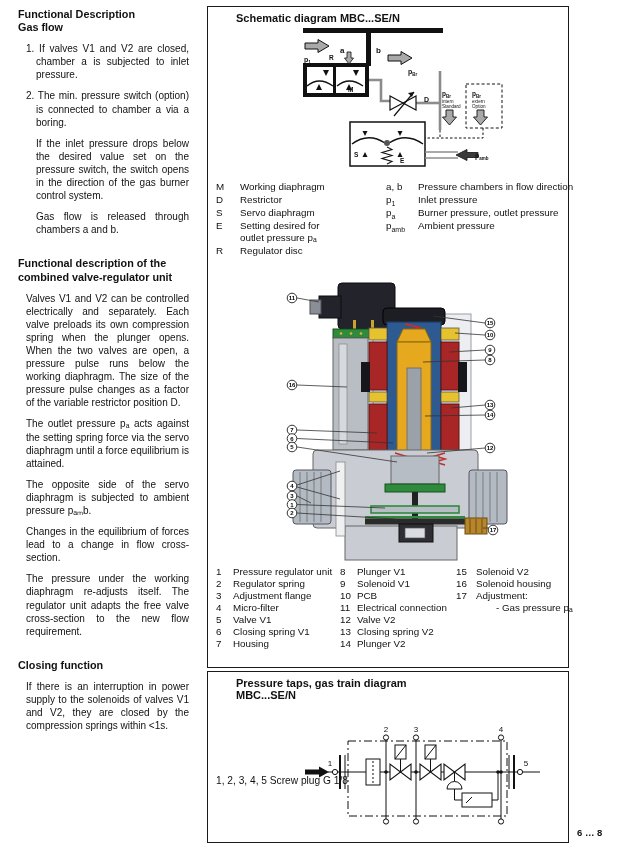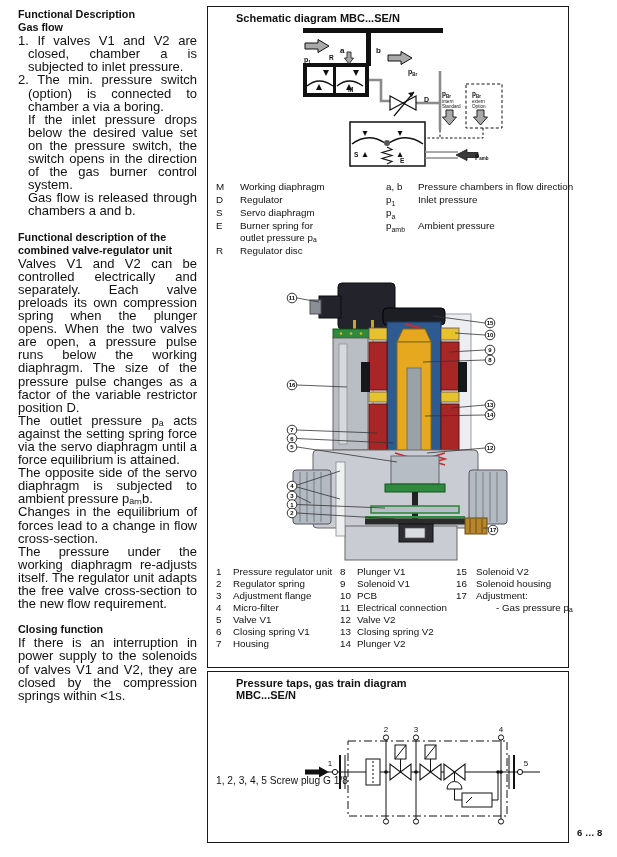--- a/index.html
+++ b/index.html
@@ -1,20 +1,20 @@
 <!DOCTYPE html>
 <html><head>
 <meta charset="utf-8">
 <style>
   html,body{margin:0;padding:0;}
   body{background:#e8e8e8;font-family:"Liberation Sans", sans-serif;}
   #page{position:relative;width:617px;height:857px;background:#ffffff;overflow:hidden;color:#111;}
   
   #left-col{position:absolute;left:18px;top:8px;width:179px;}
-  #left-col p{margin:0;font-size:13px;line-height:13.1px;text-align:justify;}
+  #left-col p{margin:8px;font-size:10px;line-height:13.1px;text-align:justify;}
   #left-col .h{font-weight:bold;font-size:10.8px;line-height:13.1px;text-align:left;margin:0;}
   .hang{padding-left:10px;text-indent:-10px;}
   .cont{padding-left:10px;}
   .gap{height:13px;}
   
   .frame{position:absolute;border:1.5px solid #1a1a1a;background:#fff;}
   #box1{left:207px;top:6px;width:360px;height:660px;}
   #box2{left:207px;top:671px;width:360px;height:170px;}
   .boxtitle{position:absolute;font-weight:bold;font-size:11px;line-height:12px;white-space:nowrap;margin-left:20px;}
   
@@ -137,48 +137,49 @@
       <text x="185" y="132" font-size="7"><tspan>p</tspan><tspan dy="1.5" font-size="4.5">amb</tspan></text>
     </g>
   </svg>
 
   <div class="lrow" style="left:216px;top:181px;">
       <span class="lsym" style="width:24px;">M</span>
       <span>Working diaphragm</span>
     </div>
   <div class="lrow" style="left:216px;top:194px;">
       <span class="lsym" style="width:24px;">D</span>
-      <span>Regulator</span>
+      <span>Restrictor</span>
     </div>
   <div class="lrow" style="left:216px;top:207px;">
       <span class="lsym" style="width:24px;">S</span>
       <span>Servo diaphragm</span>
     </div>
   <div class="lrow" style="left:216px;top:220px;">
       <span class="lsym" style="width:24px;">E</span>
-      <span>Burner spring for</span>
+      <span>Setting desired for</span>
     </div>
   <div class="lrow" style="left:240px;top:232px;">
       <span>outlet pressure pₐ</span>
     </div>
   <div class="lrow" style="left:216px;top:245px;">
       <span class="lsym" style="width:24px;">R</span>
       <span>Regulator disc</span>
     </div>
 
   <div class="lrow" style="left:386px;top:181px;">
       <span class="lsym" style="width:32px;"><span>a, b</span><sub></sub></span>
       <span>Pressure chambers in flow direction</span>
     </div>
   <div class="lrow" style="left:386px;top:194px;">
       <span class="lsym" style="width:32px;"><span>p</span><sub>1</sub></span>
       <span>Inlet pressure</span>
     </div>
   <div class="lrow" style="left:386px;top:207px;">
       <span class="lsym" style="width:32px;"><span>p</span><sub>a</sub></span>
+      <span>Burner pressure, outlet pressure</span>
     </div>
   <div class="lrow" style="left:386px;top:220px;">
       <span class="lsym" style="width:32px;"><span>p</span><sub>amb</sub></span>
       <span>Ambient pressure</span>
     </div>
 
   <svg style="left:283px;top:256px;" width="235" height="310" viewBox="0 0 235 310">
     <g>
       <rect x="90" y="58" width="98" height="144" fill="#eceef1" stroke="#9aa0a8" stroke-width="1"></rect>
     </g>

